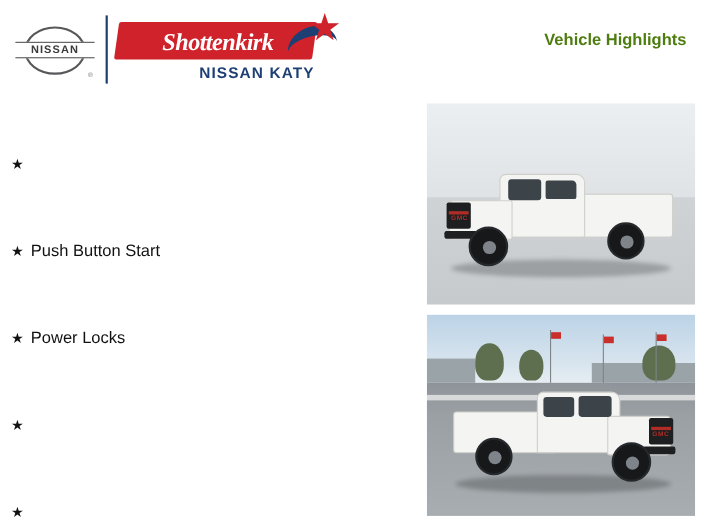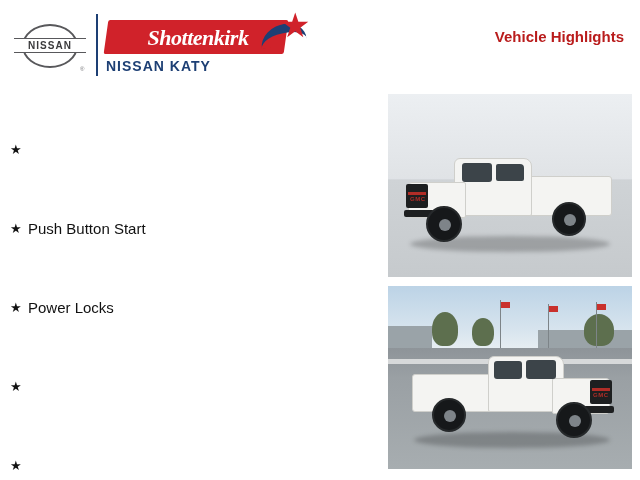--- a/index.html
+++ b/index.html
@@ -109,21 +109,21 @@
     font-weight: bold;
     font-style: italic;
     letter-spacing: -0.5px;
     font-family: "Liberation Serif", serif;
   }
   .shotten-sub {
     position: absolute;
     left: 98px;
     top: 52px;
     width: 180px;
-    text-align: left;
+    text-align: right;
     color: #1d3f74;
     font-size: 14px;
     font-weight: bold;
     letter-spacing: 1px;
   }
   
   .tx-flag {
     position: absolute;
     left: 252px;
     top: 2px;
@@ -147,21 +147,21 @@
     color: #d0222a;
     font-size: 34px;
     line-height: 34px;
   }
   .header-title {
     position: absolute;
     right: 16px;
     top: 28px;
     font-size: 15px;
     font-weight: bold;
-    color: #b91c1c;
+    color: #4d7c0f;
   }
 
   
   .highlights {
     position: absolute;
     left: 0px;
     top: 96px;
     width: 380px;
     height: 384px;
     padding-top: 14px;

